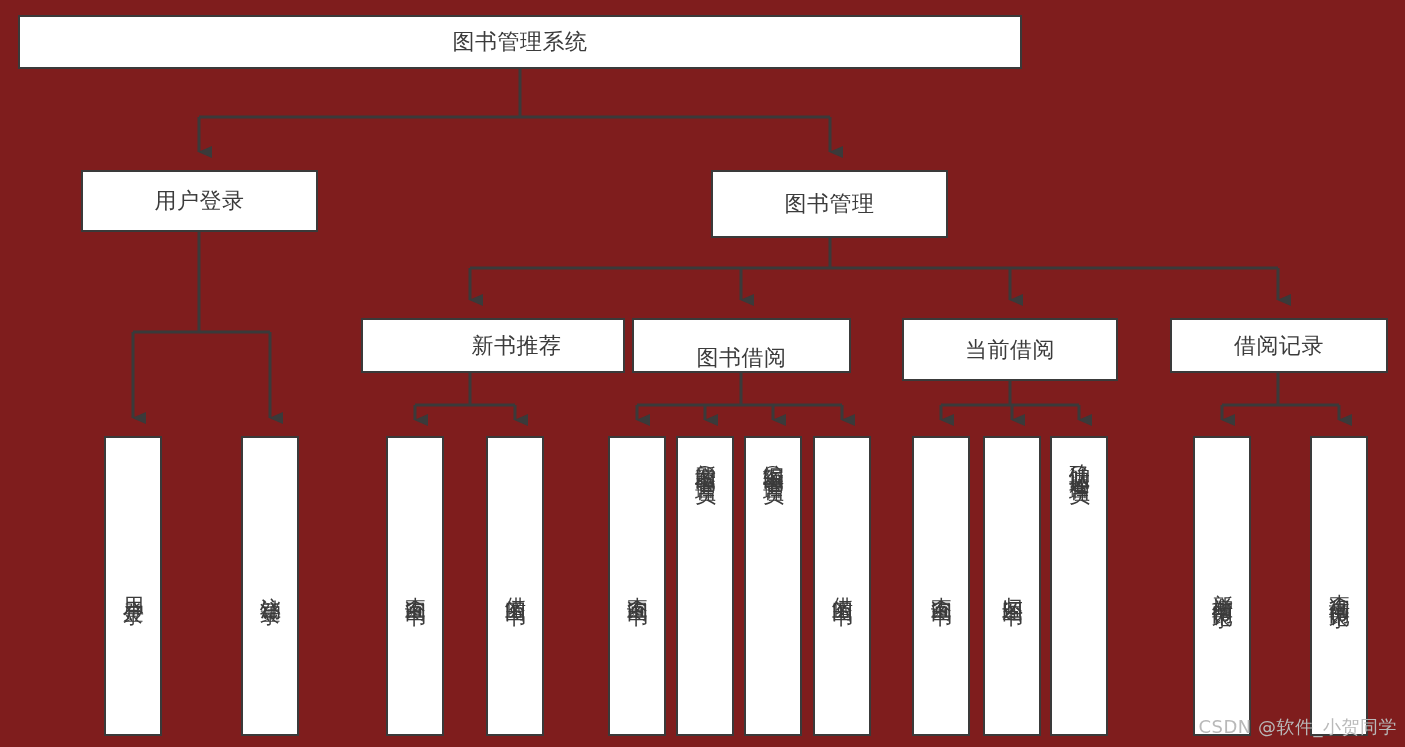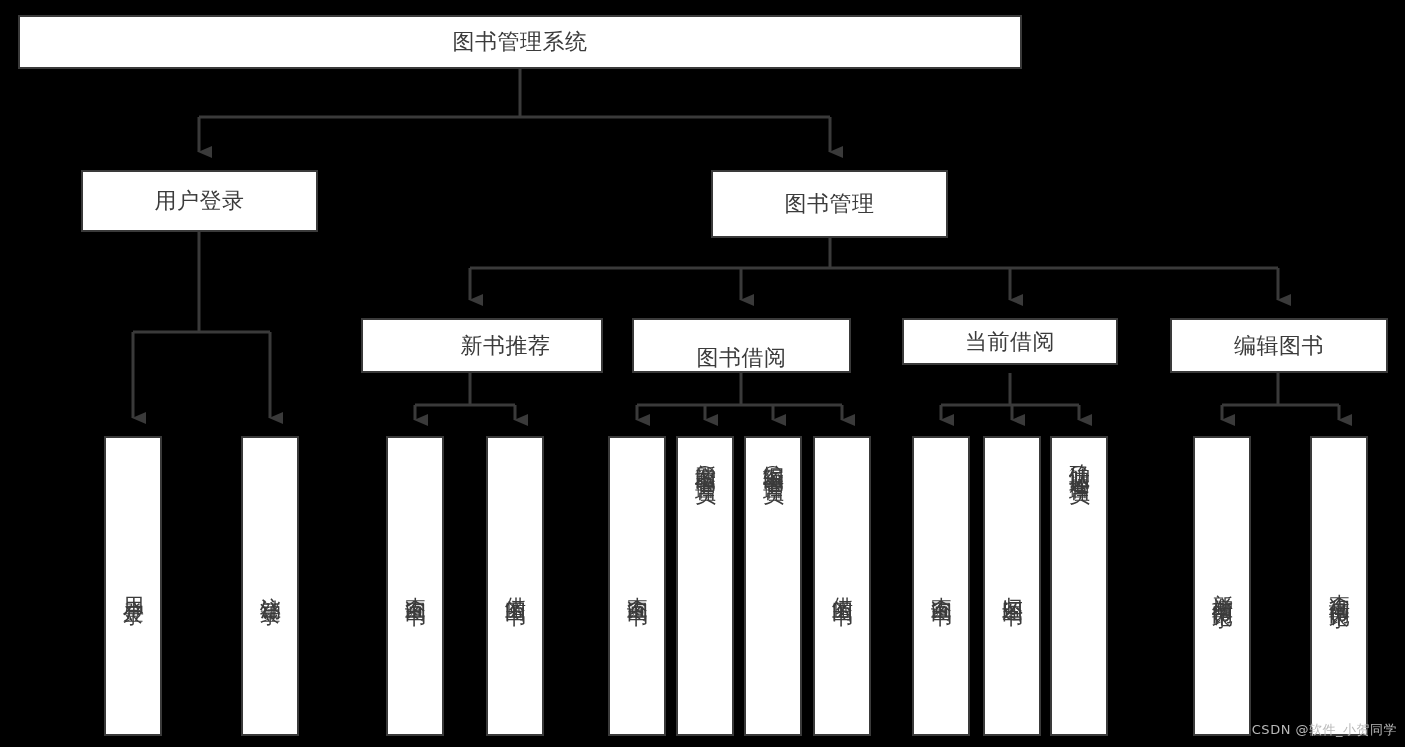--- a/index.html
+++ b/index.html
@@ -7,21 +7,21 @@
     padding: 0;
     background: #ffffff;
   }
   body {
     font-family: "DejaVu Sans", "Liberation Sans", sans-serif;
   }
   #canvas {
     position: relative;
     width: 1405px;
     height: 747px;
-    background: #000000;
+    background: #7f1d1d;
     overflow: hidden;
   }
   #edges {
     position: absolute;
     left: 0;
     top: 0;
     width: 1405px;
     height: 747px;
   }
   .node {
@@ -58,21 +58,21 @@
   }
   .node.leaf.centered {
     align-items: center;
     padding-top: 0;
   }
   #watermark {
     position: absolute;
     right: 8px;
     bottom: 8px;
     color: #b9b9b9;
-    font-size: 13px;
+    font-size: 18px;
     letter-spacing: 0.5px;
     white-space: nowrap;
     z-index: 5;
     pointer-events: none;
   }
 </style>
 </head>
 <body>
 
 <div id="canvas">
@@ -132,31 +132,31 @@
     <span class="label">图书管理系统</span>
   </div>
 
   <div class="node" id="node-user-login" style="left: 81px; top: 170px; width: 237px; height: 62px;">
     <span class="label">用户登录</span>
   </div>
   <div class="node" id="node-book-manage" style="left: 711px; top: 170px; width: 237px; height: 68px;">
     <span class="label">图书管理</span>
   </div>
 
-  <div class="node" id="node-new-book-rec" style="left: 361px; top: 318px; width: 242px; height: 55px; padding-left: 47px;">
+  <div class="node" id="node-new-book-rec" style="left: 361px; top: 318px; width: 264px; height: 55px; padding-left: 47px;">
     <span class="label">新书推荐</span>
   </div>
   <div class="node" id="node-book-borrow" style="left: 632px; top: 318px; width: 219px; height: 55px; align-items: flex-end;">
     <span class="label">图书借阅</span>
   </div>
-  <div class="node" id="node-current-borrow" style="left: 902px; top: 318px; width: 216px; height: 47px;">
+  <div class="node" id="node-current-borrow" style="left: 902px; top: 318px; width: 216px; height: 63px;">
     <span class="label">当前借阅</span>
   </div>
   <div class="node" id="node-borrow-record" style="left: 1170px; top: 318px; width: 218px; height: 55px;">
-    <span class="label">编辑图书</span>
+    <span class="label">借阅记录</span>
   </div>
 
   <div class="node leaf centered" id="node-leaf-0" style="left: 104px; top: 436px; width: 58px; height: 300px;">
     <span class="label">用户登录</span>
   </div>
   <div class="node leaf centered" id="node-leaf-1" style="left: 241px; top: 436px; width: 58px; height: 300px;">
     <span class="label">注销登录</span>
   </div>
   <div class="node leaf centered" id="node-leaf-2" style="left: 386px; top: 436px; width: 58px; height: 300px;">
     <span class="label">查询图书</span>

